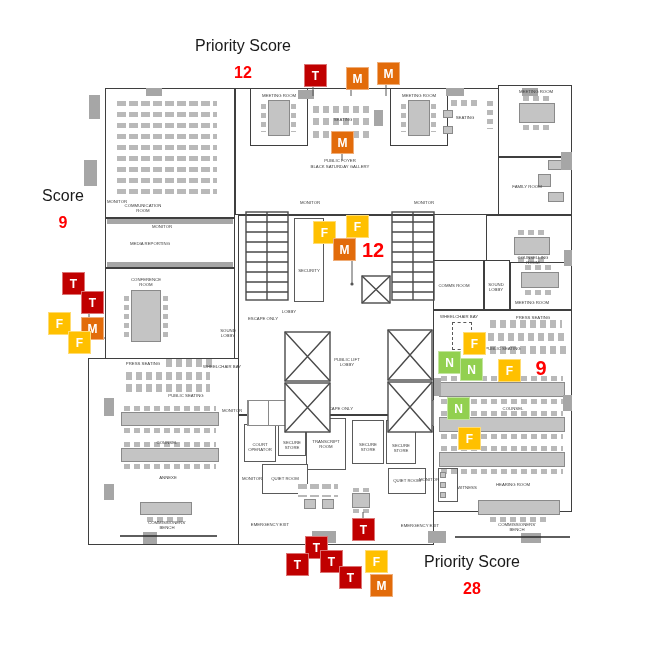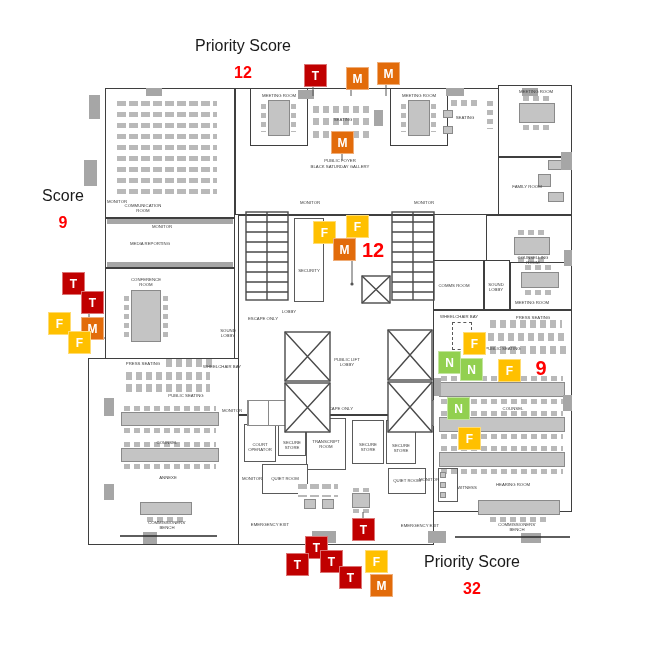--- a/index.html
+++ b/index.html
@@ -187,21 +187,21 @@
 <div class="ann" style="left:162px;top:32px;width:162px">
   <div>Priority Score</div>
   <div class="score" style="color: rgb(255, 0, 0);">12</div>
 </div>
 <div class="ann" style="left:13px;top:182px;width:100px">
   <div>Score</div>
   <div class="score" style="color: rgb(255, 0, 0);">9</div>
 </div>
 <div class="ann" style="left:397px;top:548px;width:150px">
   <div>Priority Score</div>
-  <div class="score" style="color: rgb(255, 0, 0);">32</div>
+  <div class="score" style="color: rgb(255, 0, 0);">28</div>
 </div>
 
 <div class="layer" id="labels-layer">
     <div class="lbl" style="left: 279px; top: 95px;">MEETING ROOM</div>
     <div class="lbl" style="left: 343px; top: 119px;">SEATING</div>
     <div class="lbl" style="left: 419px; top: 95px;">MEETING ROOM</div>
     <div class="lbl" style="left: 465px; top: 117px;">SEATING</div>
     <div class="lbl" style="left: 536px; top: 91px;">MEETING ROOM</div>
     <div class="lbl" style="left: 340px; top: 160px;">PUBLIC FOYER</div>
     <div class="lbl" style="left: 340px; top: 166px;">BLACK SATURDAY GALLERY</div>

